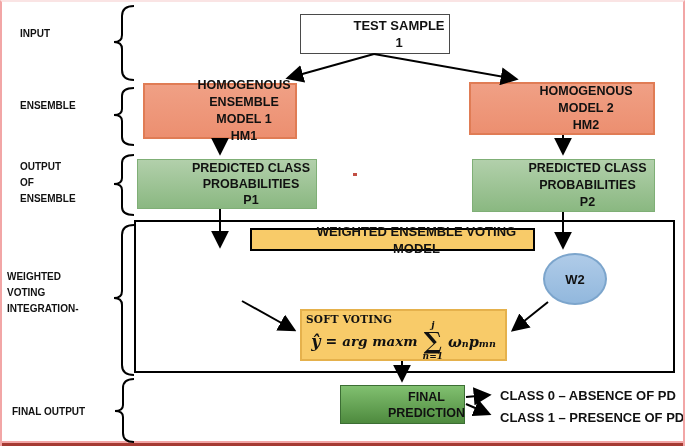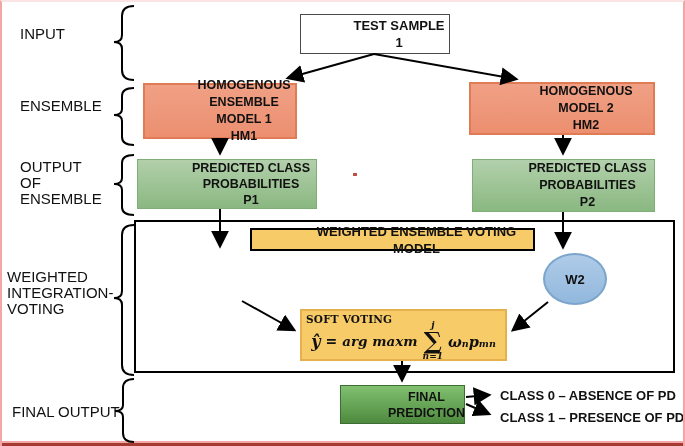--- a/index.html
+++ b/index.html
@@ -14,21 +14,21 @@
     font-family:"Liberation Sans", sans-serif;
     color:#111;
     overflow:hidden;
   }
   .bottom-strip{position:absolute;left:0;right:0;bottom:0;height:5px;
     background:linear-gradient(#F2A6A6 0 40%, #A53A32 40% 100%);}
   .overlay{position:absolute;left:0;top:0;width:685px;height:446px;pointer-events:none;z-index:5;}
   .arrow{stroke:#000;stroke-width:2;fill:none;}
   .brace{stroke:#000;stroke-width:2;fill:none;}
 
-  .side-label{position:absolute;font-size:15px;font-weight:normal;line-height:16px;z-index:2;}
+  .side-label{position:absolute;font-size:10px;font-weight:bold;line-height:16px;z-index:2;}
 
   .box{position:absolute;display:flex;flex-direction:column;align-items:center;justify-content:center;
     text-align:center;font-weight:bold;font-size:12.5px;line-height:17px;box-sizing:border-box;z-index:2;padding-left:48px;}
 
   .test-sample{left:298px;top:12px;width:150px;height:40px;background:#fff;border:1.5px solid #4a4a4a;font-size:13px;}
   .box-hm1{left:141px;top:81px;width:154px;height:56px;
     background:linear-gradient(#F0A085 0%,#EC8F70 100%);border:2px solid #E07C55;}
   .box-hm2{left:467px;top:80px;width:186px;height:53px;
     background:linear-gradient(#F0A085 0%,#EC8F70 100%);border:2px solid #E07C55;}
   .box-p1{left:135px;top:157px;width:180px;height:50px;line-height:16px;
@@ -105,22 +105,22 @@
 
   <div class="side-label" style="left:18px;top:24px;">INPUT</div>
   <div class="side-label" style="left:18px;top:96px;">ENSEMBLE</div>
   <div class="side-label" style="left:18px;top:157px;">
     <div>OUTPUT</div>
     <div>OF</div>
     <div>ENSEMBLE</div>
   </div>
   <div class="side-label" style="left:5px;top:267px;">
     <div>WEIGHTED</div>
+    <div>VOTING</div>
     <div>INTEGRATION-</div>
-    <div>VOTING</div>
   </div>
   <div class="side-label" style="left:10px;top:402px;">FINAL OUTPUT</div>
 
   <div class="box test-sample">TEST SAMPLE 1</div>
 
   <div class="box box-hm1">
     <div>HOMOGENOUS</div>
     <div>ENSEMBLE MODEL 1</div>
     <div>HM1</div>
   </div>

